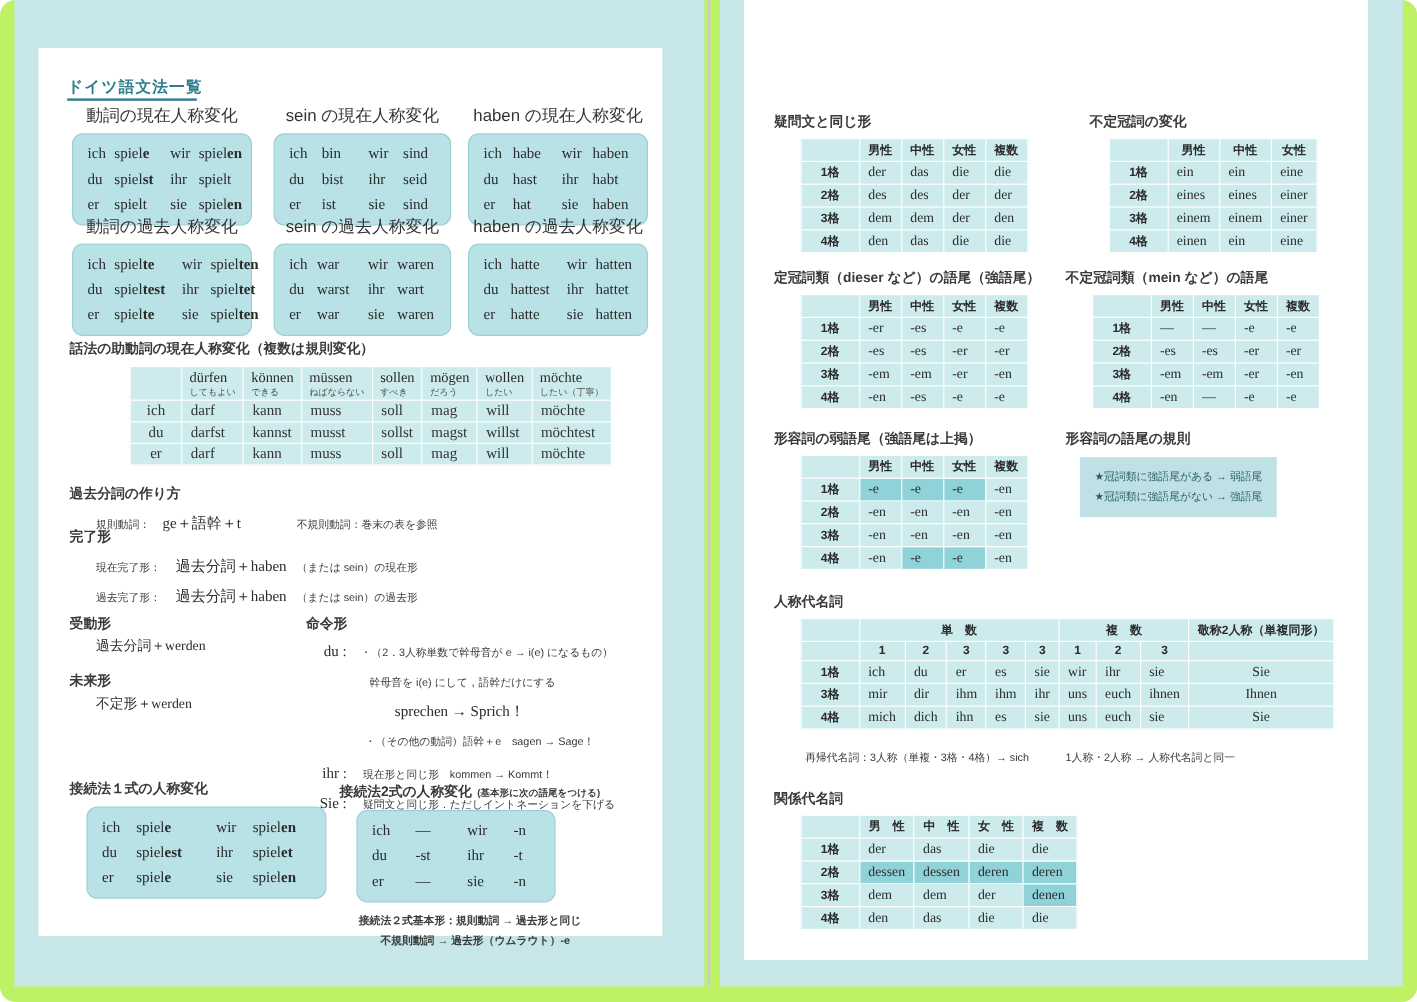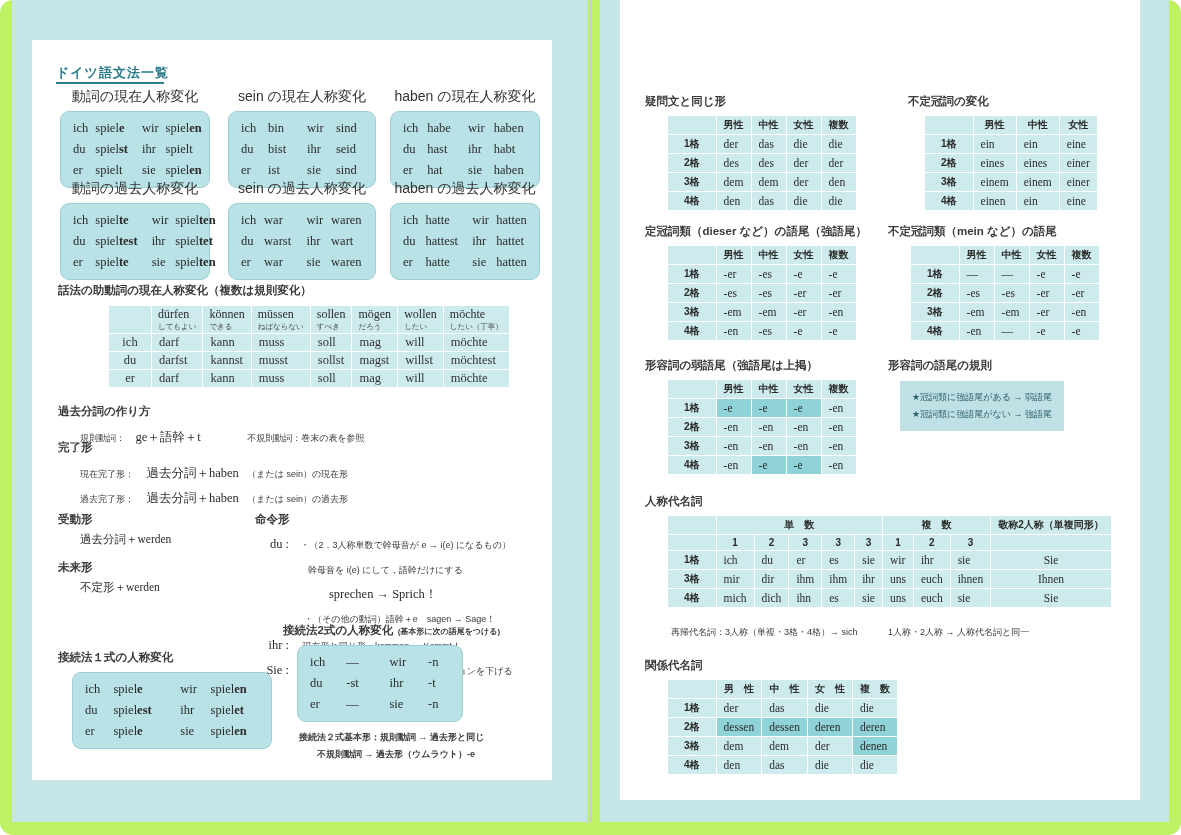--- a/index.html
+++ b/index.html
@@ -432,21 +432,21 @@
               <td class="pron">er</td>
               <td class="form">spiel<b>e</b></td>
               <td class="pron">sie</td>
               <td>spiel<b>en</b></td>
             </tr>
           </tbody>
         </table>
       </div>
   </div>
 
-  <div class="abs" style="left:283px;top:620px;">
+  <div class="abs" style="left:283px;top:650px;">
     <div style="white-space:nowrap;">
       <span class="sec-title">接続法2式の人称変化</span>
       <span class="sec-title-sm" style="font-size:8px;">(基本形に次の語尾をつける)</span>
     </div>
     <div class="conjbox" id="konj2-box" style="margin-top:7px;margin-left:14px;width:148px;">
         <table>
           <tbody>
             <tr>
               <td class="pron">ich</td>
               <td class="form">—</td>

